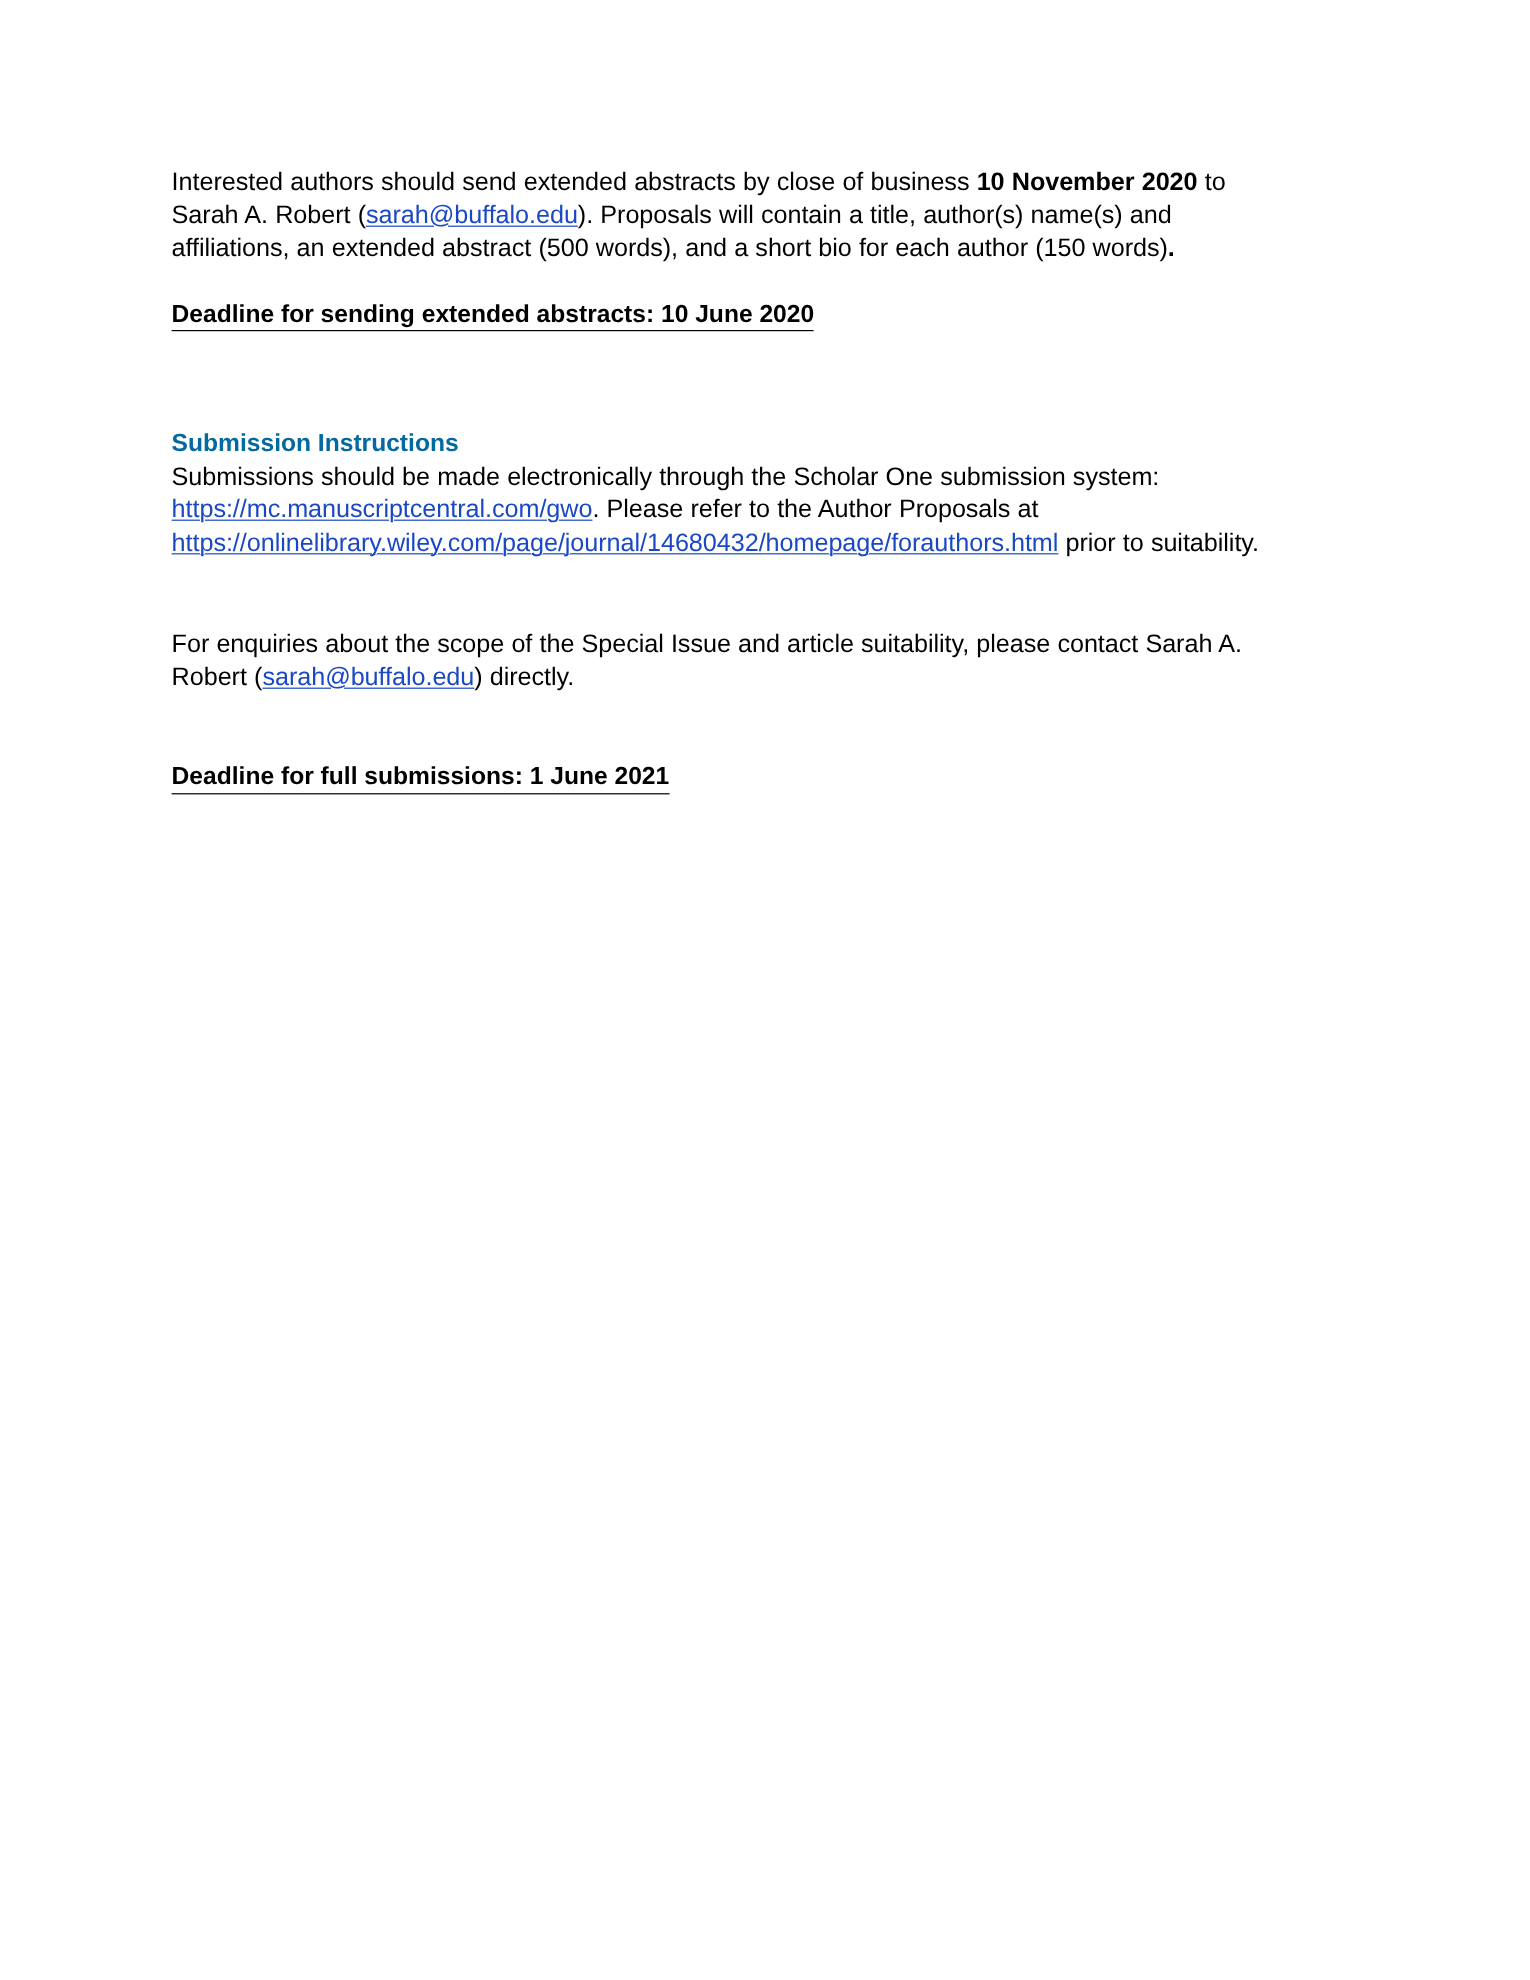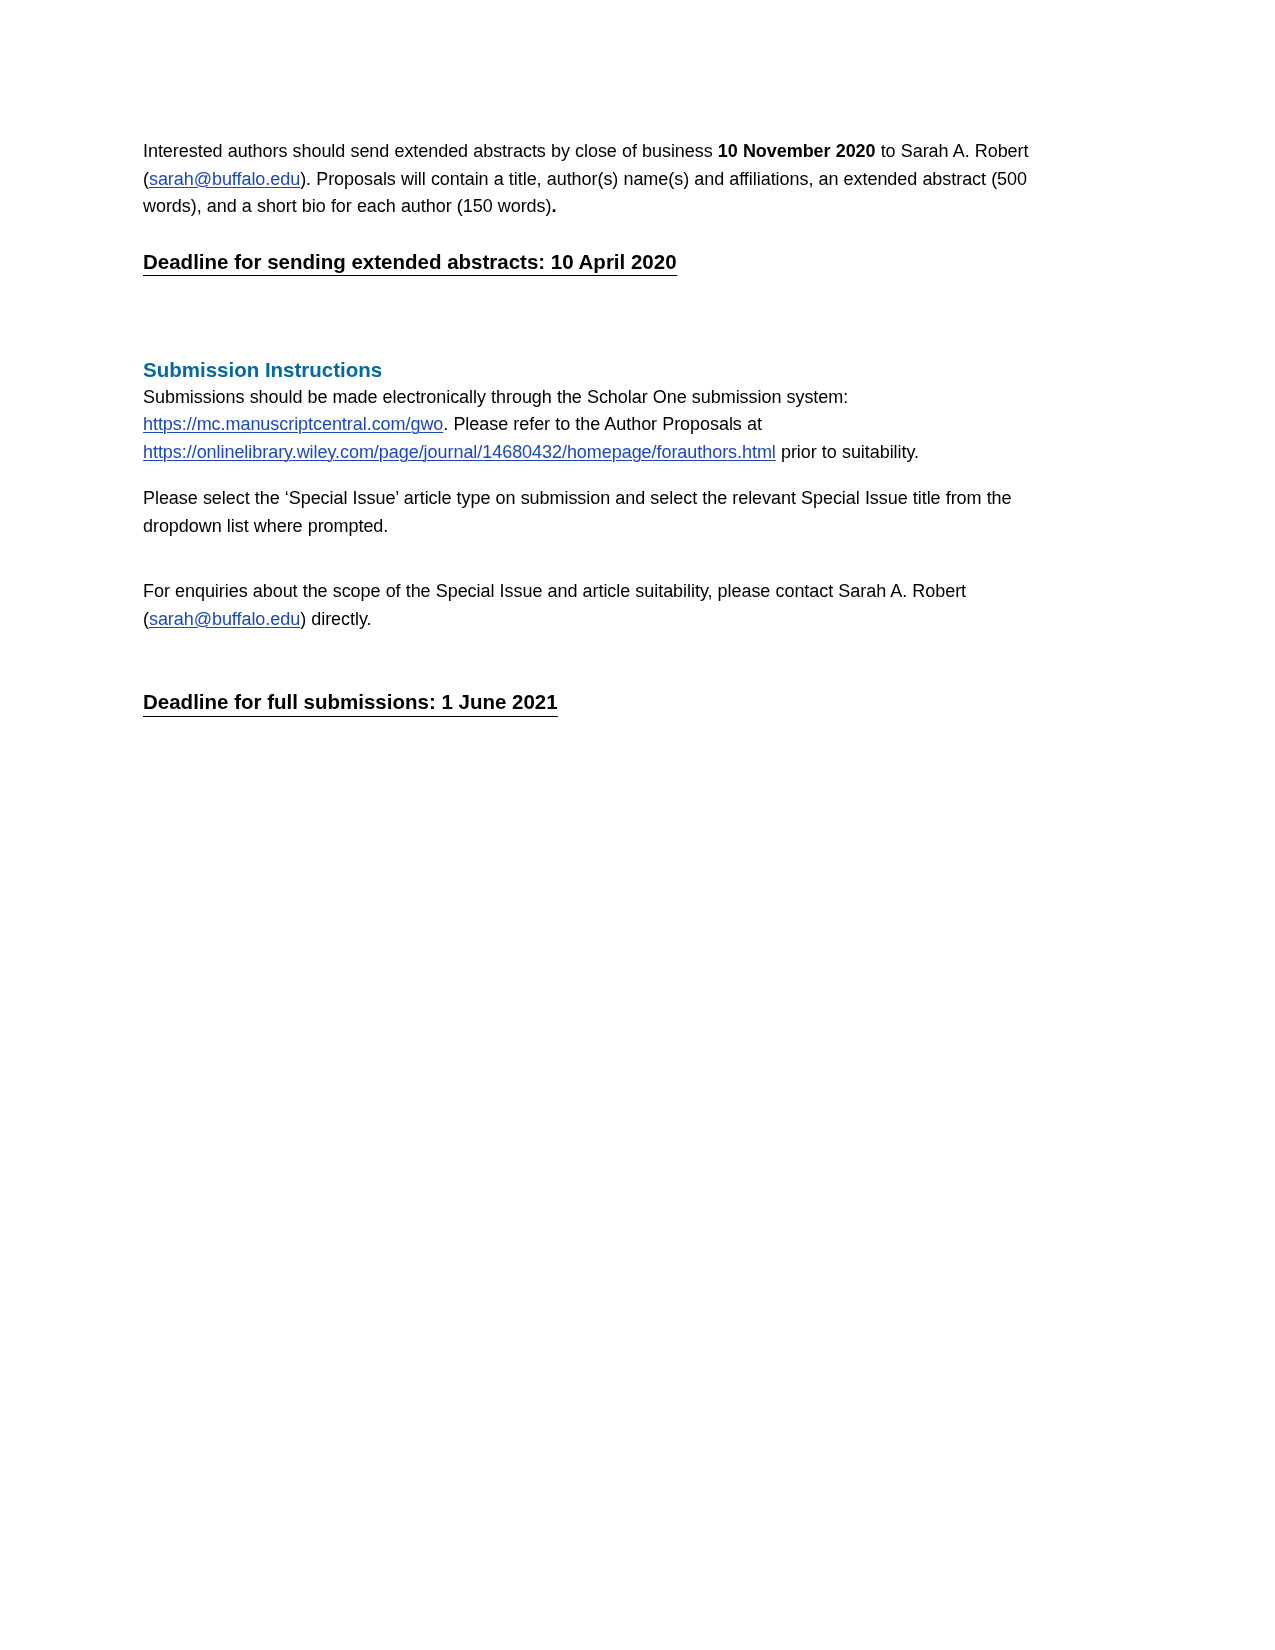--- a/index.html
+++ b/index.html
@@ -23,21 +23,21 @@
 
   .content {
     position: absolute;
     left: 143px;
     top: 138px;
     width: 930px;
   }
 
   p.para {
     margin: 0;
-    font-size: 18px;
+    font-size: 21px;
     line-height: 27.5px;
     color: #000000;
     letter-spacing: -0.05px;
     text-align: left;
     word-spacing: 0.2px;
   }
 
   .gap-sm { height: 19px; }
   .gap-md { height: 27px; }
   .gap-xl { height: 80px; }
@@ -78,32 +78,31 @@
 <body>
 
 <div class="page">
   <div class="content">
 
     <p class="para"><span>Interested authors should send extended abstracts by close of business </span><span class="bold">10 November 2020</span><span> to Sarah A. Robert (</span><a class="link" href="#">sarah@buffalo.edu</a><span>). Proposals will contain a title, author(s) name(s) and affiliations, an extended abstract (500 words), and a short bio for each author (150 words)</span><span class="bold">.</span></p>
 
     <div class="gap-md"></div>
 
     <div>
-      <span class="heading-underline">Deadline for sending extended abstracts: 10 April 2020</span>
+      <span class="heading-underline">Deadline for sending extended abstracts: 10 June 2020</span>
     </div>
 
     <div class="gap-xl"></div>
 
     <p class="heading">Submission Instructions</p>
 
     <p class="para"><span>Submissions should be made electronically through the Scholar One submission system: </span><a class="link" href="#">https://mc.manuscriptcentral.com/gwo</a><span>. Please refer to the Author Proposals at </span><a class="link" href="#">https://onlinelibrary.wiley.com/page/journal/14680432/homepage/forauthors.html</a><span> prior to suitability.</span></p>
 
     <div class="gap-sm"></div>
 
-    <p class="para">Please select the ‘Special Issue’ article type on submission and select the relevant Special Issue title from the dropdown list where prompted.</p>
 
     <div class="gap-sm"></div>
 
 
     <div class="gap-sm"></div>
 
     <p class="para"><span>For enquiries about the scope of the Special Issue and article suitability, please contact Sarah A. Robert (</span><a class="link" href="#">sarah@buffalo.edu</a><span>) directly.</span></p>
 
     <div class="gap-xxl"></div>
 

